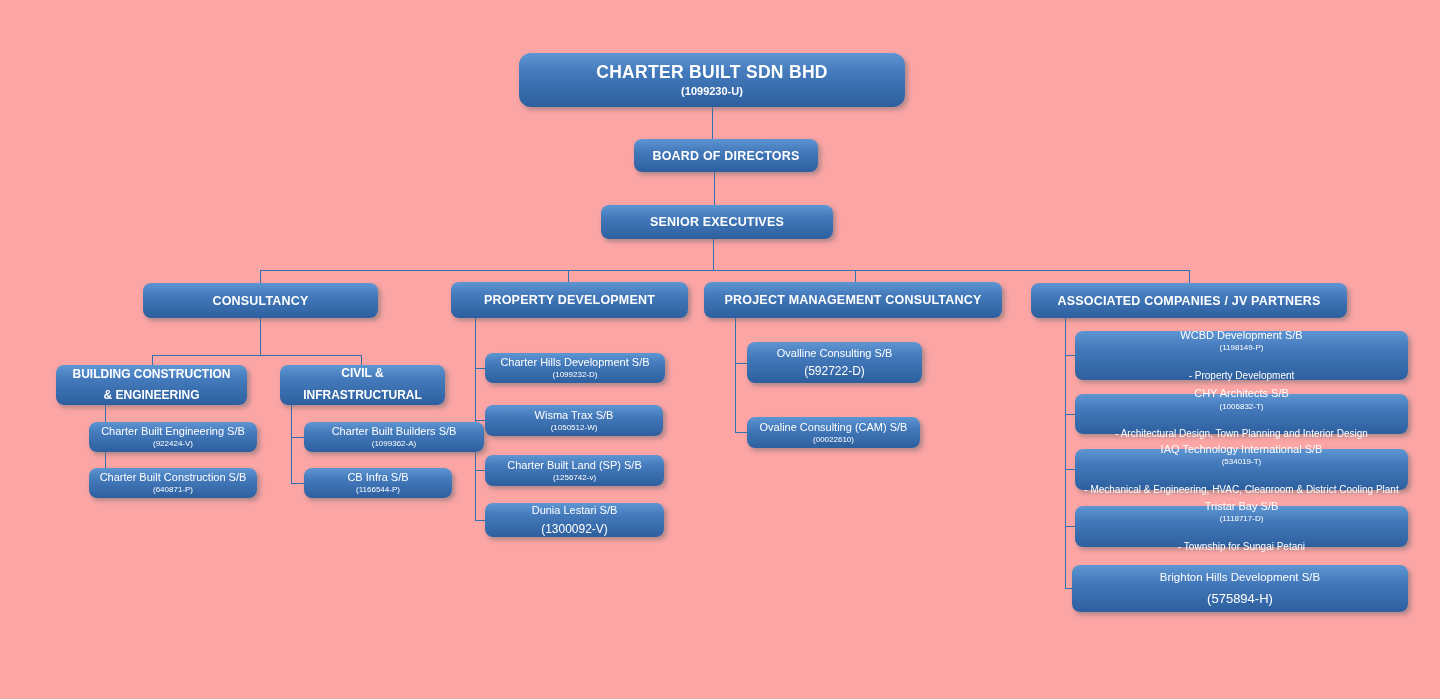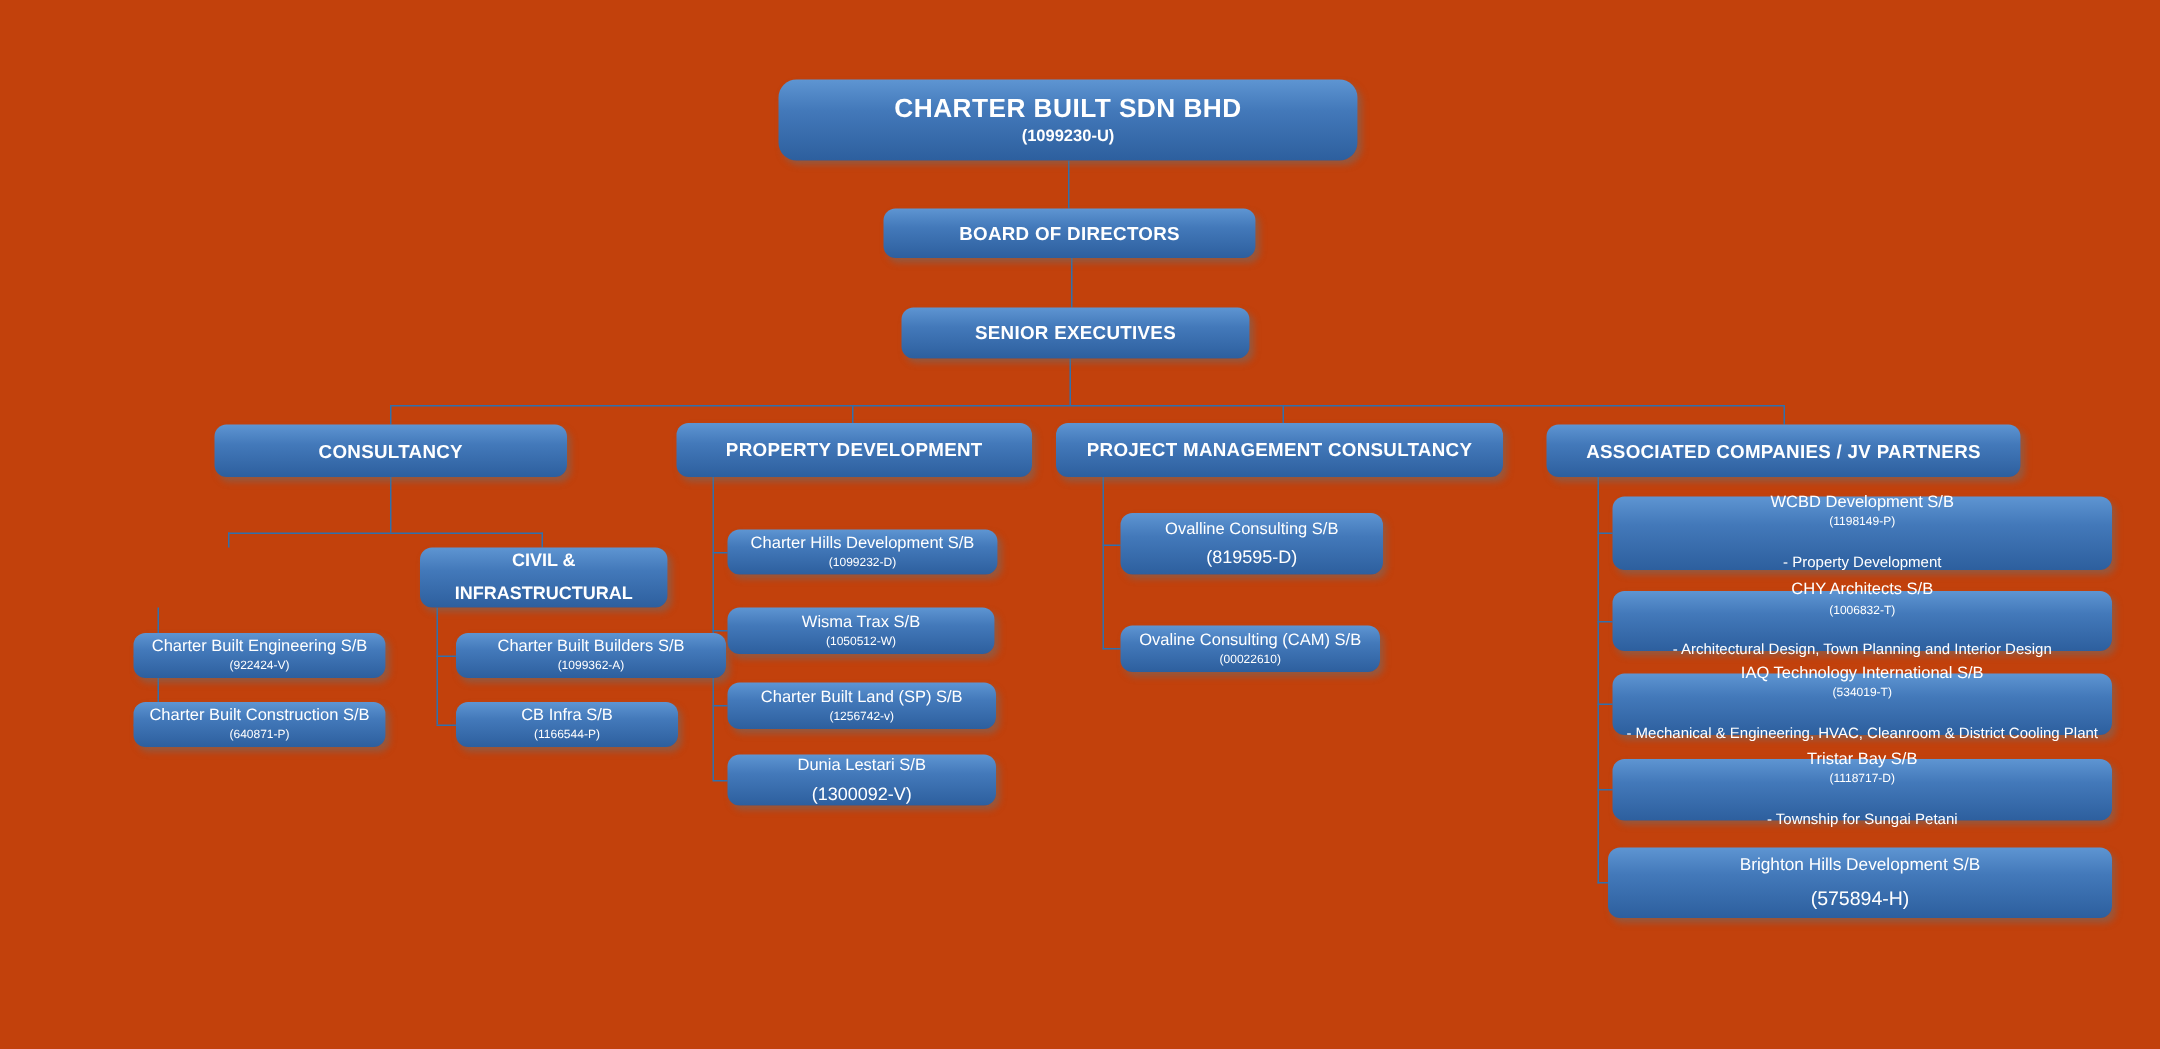--- a/index.html
+++ b/index.html
@@ -1,17 +1,17 @@
 <!DOCTYPE html>
 <html><head>
 <meta charset="utf-8">
 <style>
   html,body{margin:0;padding:0;background:#ffffff;}
   .canvas{
-    position:relative;width:1440px;height:699px;background:#c2410c;
+    position:relative;width:1440px;height:699px;background:#fca5a5;
     font-family:"Liberation Sans",sans-serif;overflow:hidden;
   }
   
   .vl{position:absolute;width:1px;background:#3070ad;}
   .hl{position:absolute;height:1px;background:#3070ad;}
   
   .node{
     position:absolute;display:flex;flex-direction:column;align-items:center;justify-content:center;
     text-align:center;color:#ffffff;
     background:linear-gradient(180deg,#5e95d2 0%,#4379ba 38%,#2d5f9e 100%);
@@ -74,21 +74,21 @@
   <div class="hl" style="left:1065px;top:414px;width:10px"></div>
   <div class="hl" style="left:1065px;top:469px;width:10px"></div>
   <div class="hl" style="left:1065px;top:526px;width:10px"></div>
   <div class="hl" style="left:1065px;top:588px;width:7px"></div>
 
   <div class="node company" style="left:519px;top:53px;width:386px;height:54px">
     <div class="name-xl">CHARTER BUILT SDN BHD</div>
     <div class="reg-md">(1099230-U)</div>
   </div>
 
-  <div class="node" style="left:589px;top:139px;width:248px;height:33px">
+  <div class="node" style="left:634px;top:139px;width:184px;height:33px">
     <div class="hdr">BOARD OF DIRECTORS</div>
   </div>
 
   <div class="node" style="left:601px;top:205px;width:232px;height:34px">
     <div class="hdr">SENIOR EXECUTIVES</div>
   </div>
 
   <div class="node" style="left:143px;top:283px;width:235px;height:35px">
     <div class="hdr">CONSULTANCY</div>
   </div>
@@ -98,20 +98,24 @@
   </div>
 
   <div class="node" style="left:704px;top:282px;width:298px;height:36px">
     <div class="hdr">PROJECT MANAGEMENT CONSULTANCY</div>
   </div>
 
   <div class="node" style="left:1031px;top:283px;width:316px;height:35px">
     <div class="hdr">ASSOCIATED COMPANIES / JV PARTNERS</div>
   </div>
 
+  <div class="node gap-lg" style="left:56px;top:365px;width:191px;height:40px">
+    <div class="hdr-sm">BUILDING CONSTRUCTION</div>
+    <div class="hdr-sm">&amp; ENGINEERING</div>
+  </div>
 
   <div class="node gap-sm" style="left:280px;top:365px;width:165px;height:40px">
     <div class="hdr-sm">CIVIL &amp;</div>
     <div class="hdr-sm">INFRASTRUCTURAL</div>
   </div>
 
   <div class="node" style="left:89px;top:422px;width:168px;height:30px">
     <div class="name">Charter Built Engineering S/B</div>
     <div class="reg">(922424-V)</div>
   </div>
@@ -141,21 +145,21 @@
     <div class="name">Charter Built Land (SP) S/B</div>
     <div class="reg">(1256742-v)</div>
   </div>
   <div class="node" style="left:485px;top:503px;width:179px;height:34px">
     <div class="name">Dunia Lestari S/B</div>
     <div class="reg-lg">(1300092-V)</div>
   </div>
 
   <div class="node" style="left:747px;top:342px;width:175px;height:41px">
     <div class="name">Ovalline Consulting S/B</div>
-    <div class="reg-lg">(819595-D)</div>
+    <div class="reg-lg">(592722-D)</div>
   </div>
   <div class="node" style="left:747px;top:417px;width:173px;height:31px">
     <div class="name">Ovaline Consulting (CAM) S/B</div>
     <div class="reg">(00022610)</div>
   </div>
 
   <div class="node" style="left:1075px;top:331px;width:333px;height:49px">
     <div class="name">WCBD Development S/B</div>
     <div class="reg">(1198149-P)</div>
     <div class="desc">- Property Development</div>

